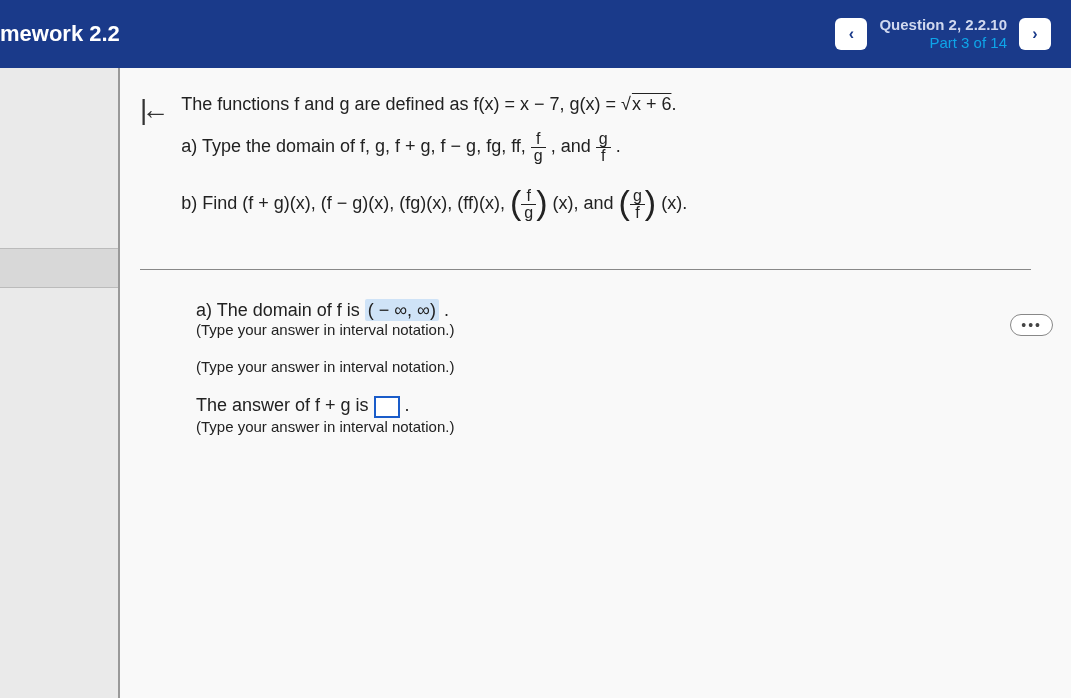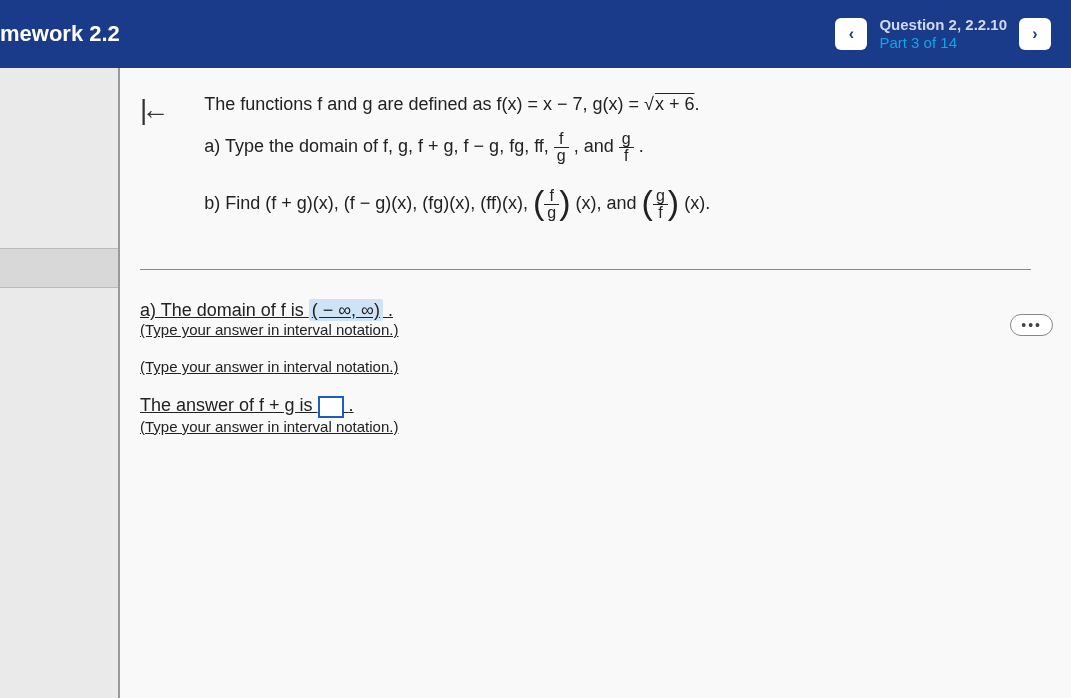--- a/index.html
+++ b/index.html
@@ -37,21 +37,21 @@
     height: 32px;
     border-radius: 6px;
     display: flex;
     align-items: center;
     justify-content: center;
     font-weight: bold;
     font-size: 16px;
     cursor: pointer;
   }
   .question-info {
-    text-align: left;
+    text-align: right;
     line-height: 1.2;
   }
   .q-top { font-size: 15px; font-weight: bold; color:#d0d8ef; }
   .q-bot { font-size: 15px; color:#0ea5e9; }
   .main {
     display: flex;
     height: calc(100% - 60px);
     background: #f5f5f5;
   }
   .sidebar {
@@ -82,21 +82,21 @@
     color: #333;
     margin-top: 6px;
     cursor: pointer;
     letter-spacing: -6px;
   }
   .problem-text {
     font-size: 18px;
     color: #222;
     line-height: 1.8;
   }
-  .problem-text .line { margin-bottom: 10px; margin-left: 23px; }
+  .problem-text .line { margin-bottom: 10px; }
   .sqrt { text-decoration: overline; padding-left:1px;}
   .frac {
     display: inline-block;
     text-align: center;
     vertical-align: middle;
     font-size: 16px;
     line-height: 1;
   }
   .frac .num { display:block; border-bottom:1px solid #222; padding:0 3px;}
   .frac .den { display:block; padding:0 3px;}
@@ -118,23 +118,23 @@
     background: #fff;
     border: 1px solid #888;
     border-radius: 12px;
     padding: 2px 10px;
     font-size: 14px;
     letter-spacing: 2px;
     cursor: pointer;
     color:#444;
   }
   .answers {
+    margin-left: 56px;
     font-size: 18px;
     color: #222;
-    text-decoration: underline;
   }
   .answers .block { margin-bottom: 20px; }
   .answers .hint { font-size: 15px; color: #222; }
   .hl {
     background: #cfe3f7;
     padding: 1px 3px;
     border-radius: 2px;
   }
   .input-box {
     display: inline-block;

